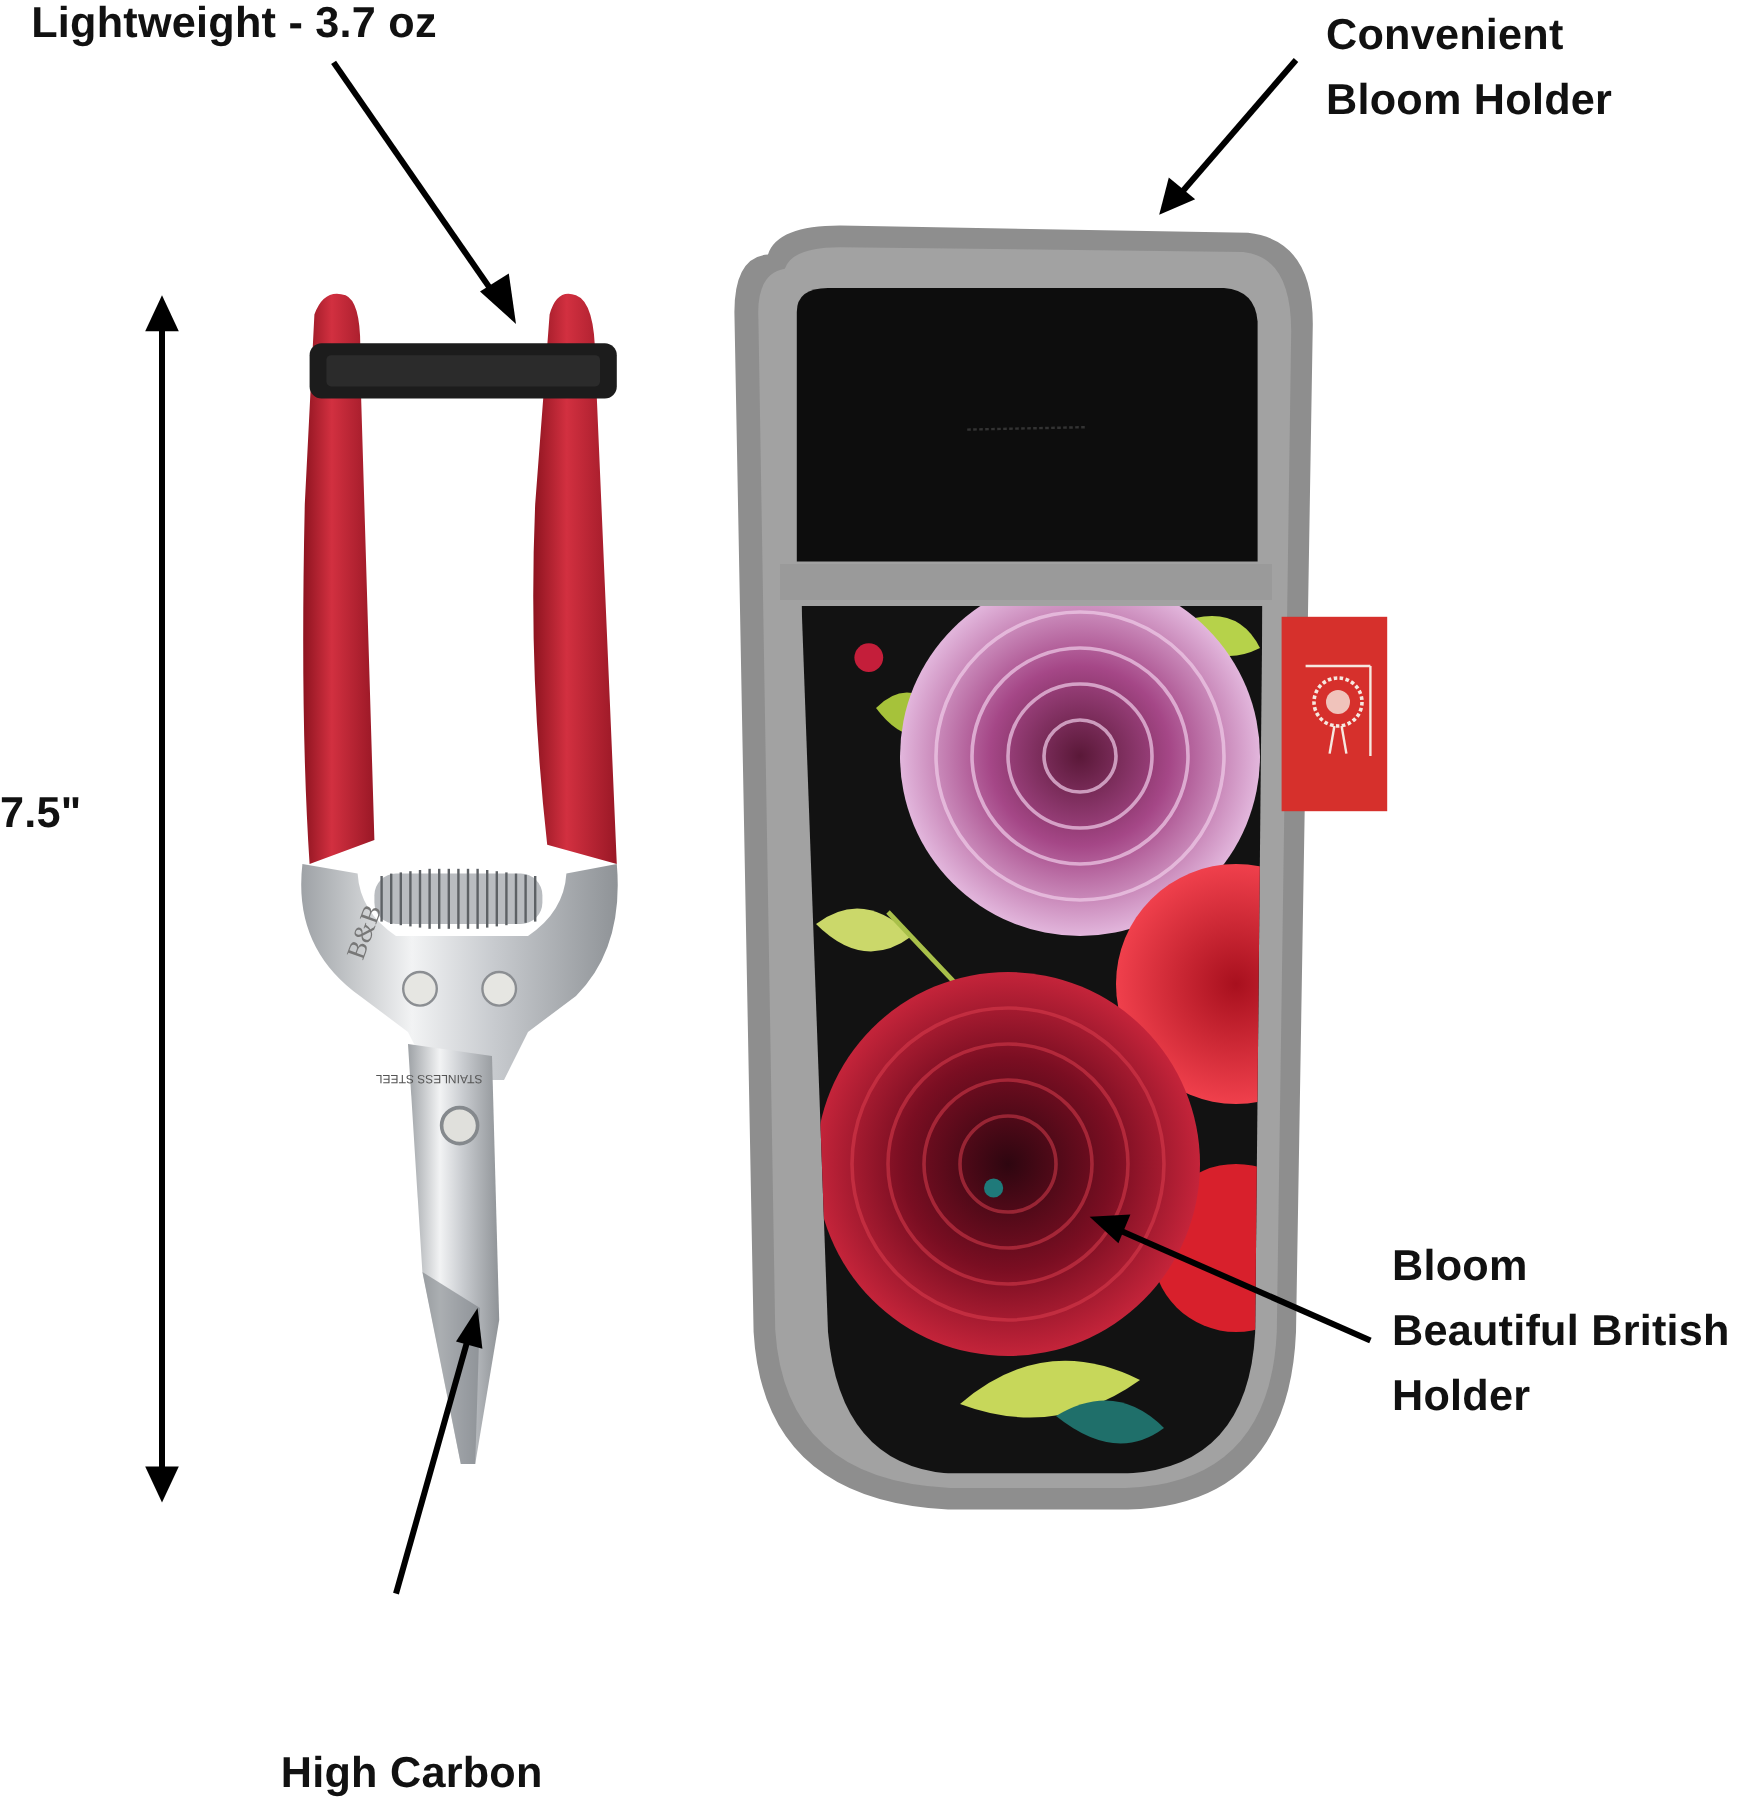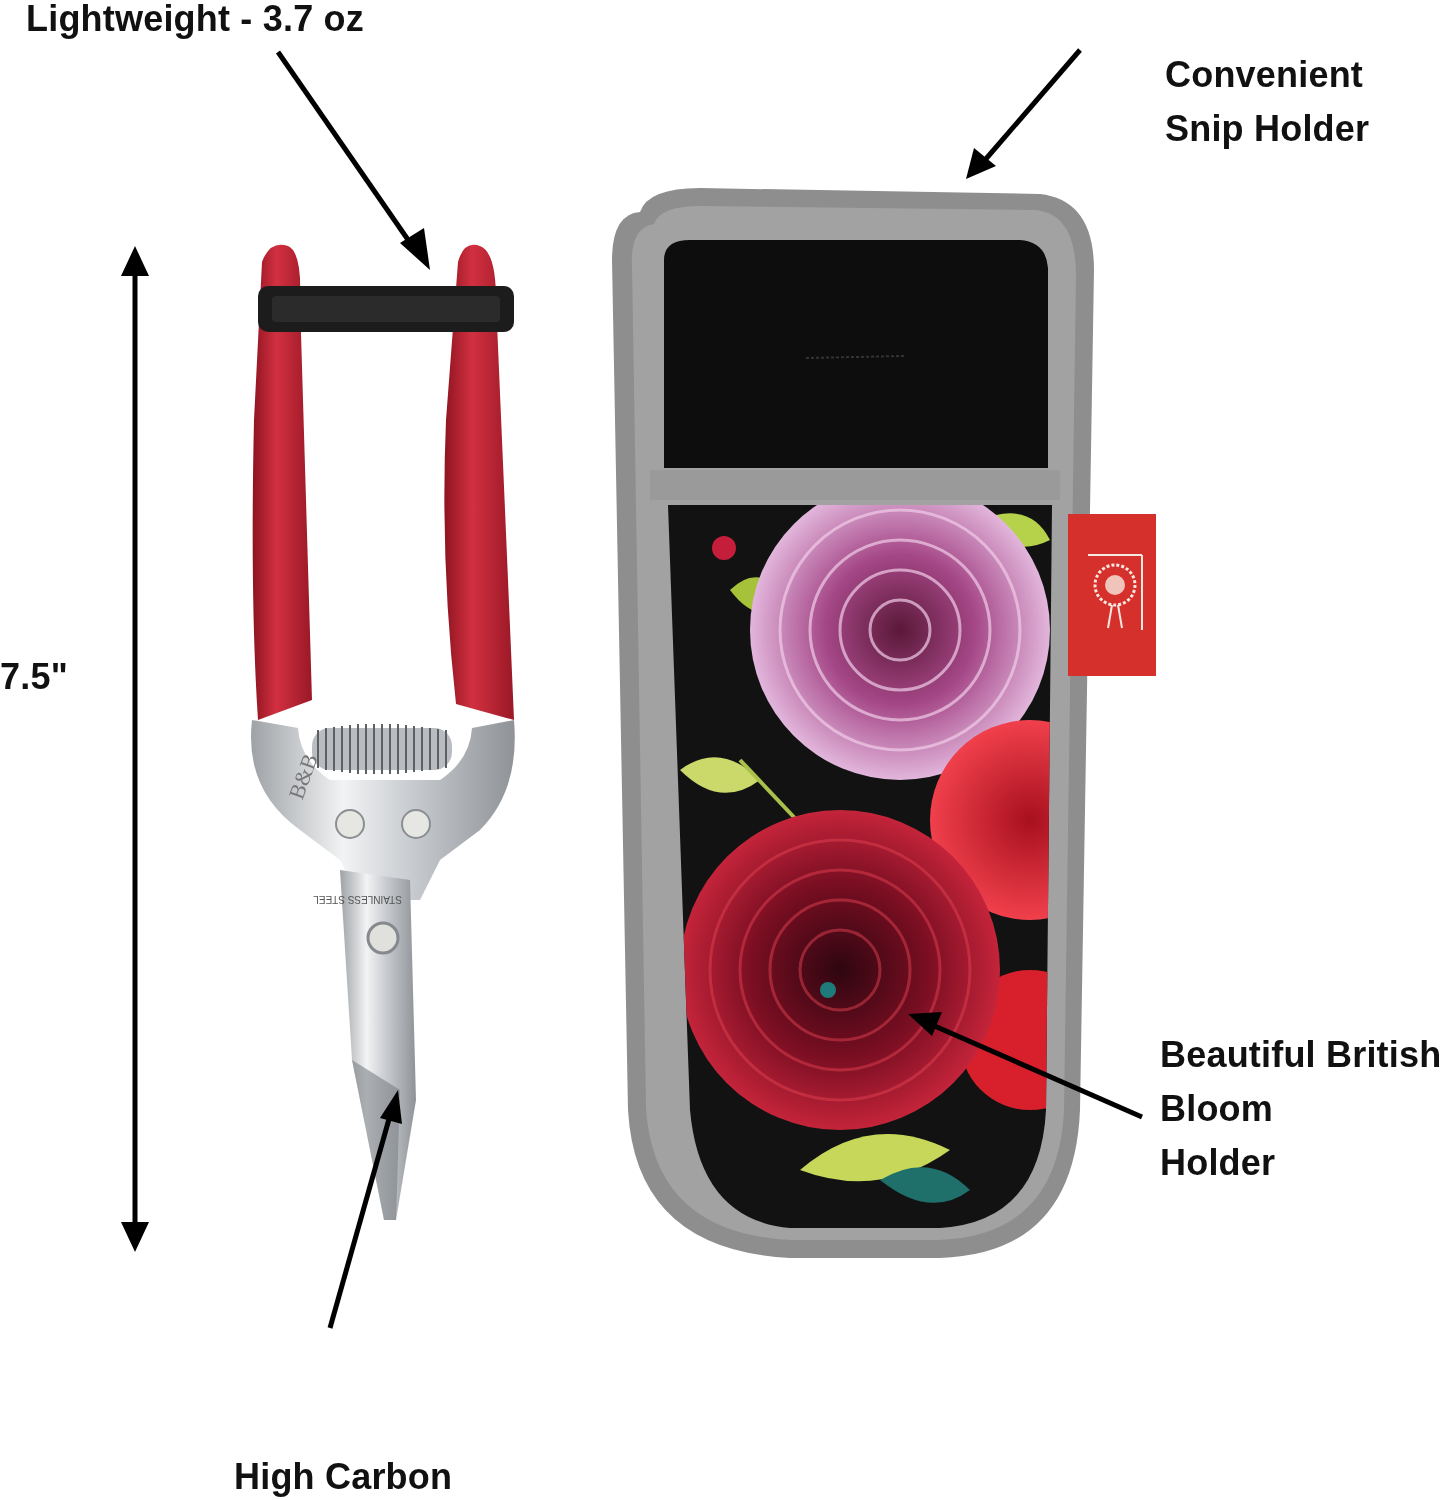--- a/index.html
+++ b/index.html
@@ -166,32 +166,32 @@
   <g>
     <line x1="1142" y1="1117" x2="930" y2="1024" stroke="#000" stroke-width="5"></line>
     <polygon points="908,1014 942,1012 932,1036" fill="#000"></polygon>
   </g>
 </svg>
 
 <div class="label" style="left:26px;top:-8px;">
   <div>Lightweight - 3.7 oz</div>
 </div>
 
-<div class="label" style="left:1165px;top:2px;margin-top:46px;">
+<div class="label" style="left:1105px;top:2px;">
   <div>Convenient</div>
-  <div>Snip Holder</div>
+  <div>Bloom Holder</div>
 </div>
 
 <div class="label" style="left:0px;top:650px;">
   <div>7.5"</div>
 </div>
 
 <div class="label" style="left:1160px;top:1028px;">
+  <div>Bloom</div>
   <div>Beautiful British</div>
-  <div>Bloom</div>
   <div>Holder</div>
 </div>
 
 <div class="label" style="left:234px;top:1342px;white-space:pre;">
   <div>High Carbon</div>
   
   
 </div>
 
 </body></html>

